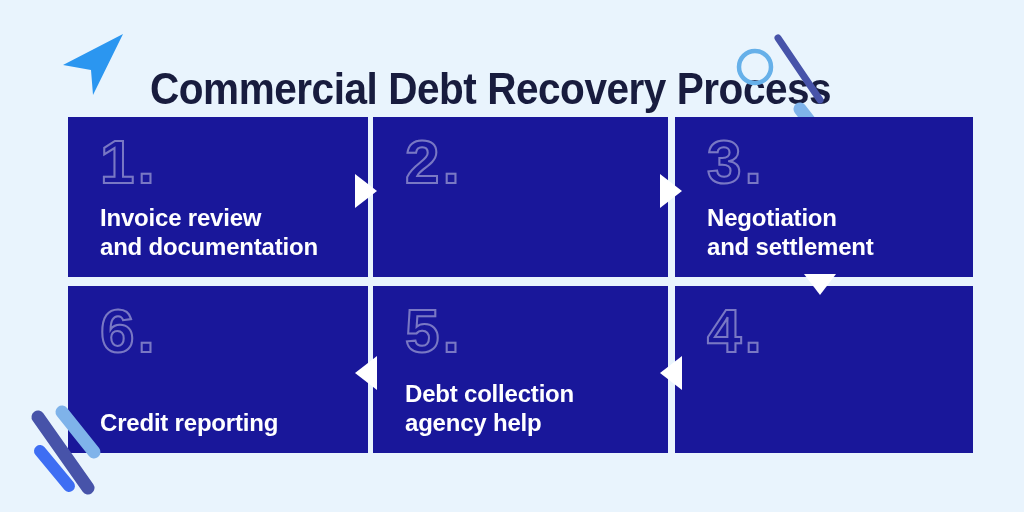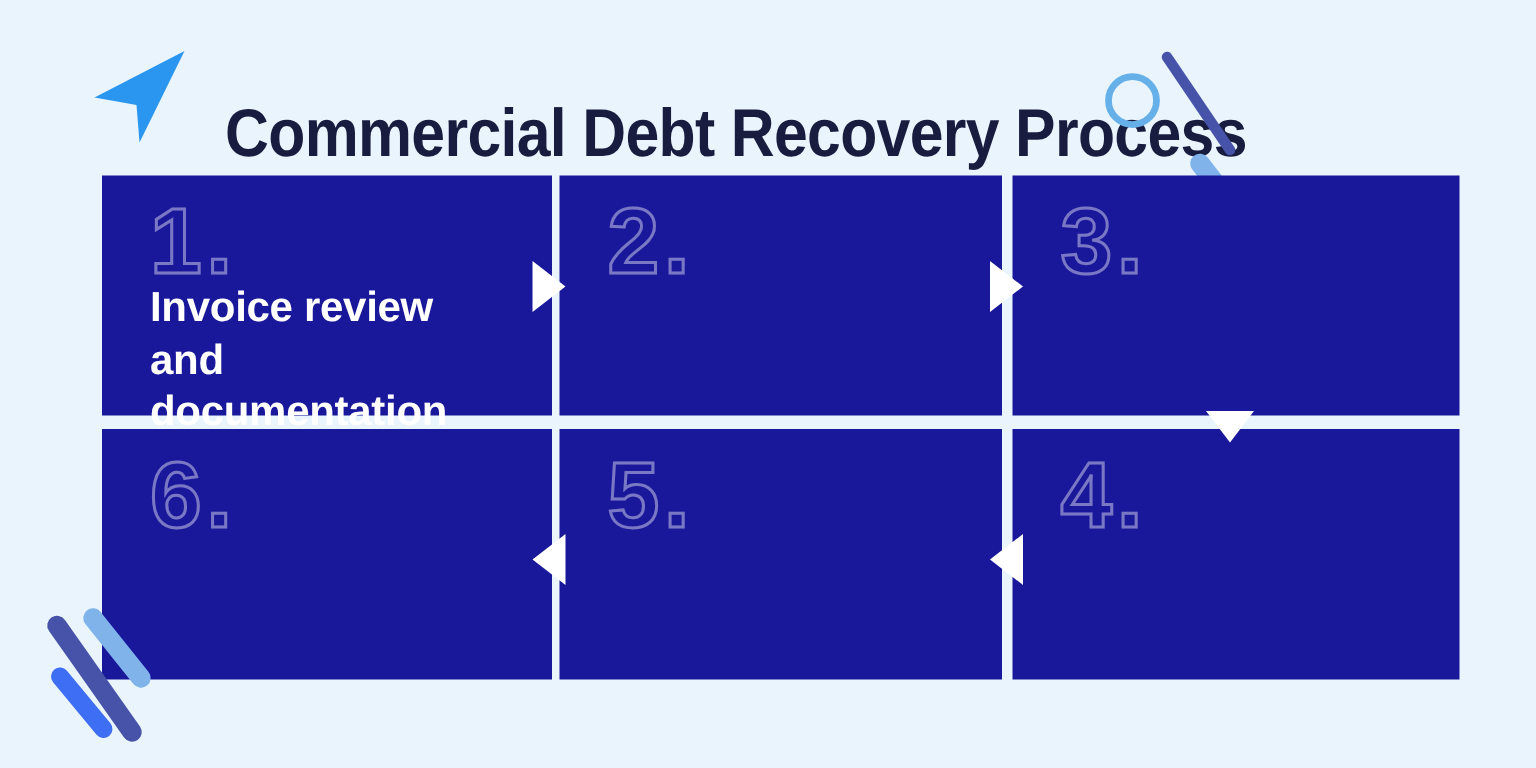--- a/index.html
+++ b/index.html
@@ -35,21 +35,21 @@
   .box-5{left:373px;top:286px;width:295px;height:167px;}
   .box-4{left:675px;top:286px;width:298px;height:167px;}
 
   .step-number{
     font-size:62px;font-weight:bold;line-height:0.82;
     letter-spacing:3px;
     color:transparent;
     -webkit-text-stroke:2px var(--number_outline,rgba(255,255,255,0.42));
   }
   .step-label{
-    font-size:28px;font-weight:bold;line-height:1.24;
+    font-size:24px;font-weight:bold;line-height:1.24;
     color:var(--text,#ffffff);
     white-space:pre-line;letter-spacing:-0.2px;
   }
 
   
   .arrow{position:absolute;width:0;height:0;}
   .arrow-right{
     border-top:17px solid transparent;border-bottom:17px solid transparent;
     border-left:22px solid var(--arrow,#ffffff);
   }
@@ -90,27 +90,32 @@
   <div class="box box-1">
     <div class="step-number">1.</div>
     <div class="step-label">Invoice review
 and documentation</div>
   </div>
   <div class="box box-2">
     <div class="step-number">2.</div>
   </div>
   <div class="box box-3">
     <div class="step-number">3.</div>
+    <div class="step-label">Negotiation
+and settlement</div>
   </div>
 
   <div class="box box-6">
     <div class="step-number">6.</div>
+    <div class="step-label">Credit reporting</div>
   </div>
   <div class="box box-5">
     <div class="step-number">5.</div>
+    <div class="step-label">Debt collection
+agency help</div>
   </div>
   <div class="box box-4">
     <div class="step-number">4.</div>
   </div>
 
   <div class="arrow arrow-right arrow-1-2"></div>
   <div class="arrow arrow-right arrow-2-3"></div>
   <div class="arrow arrow-down arrow-3-4"></div>
   <div class="arrow arrow-left arrow-4-5"></div>
   <div class="arrow arrow-left arrow-5-6"></div>

